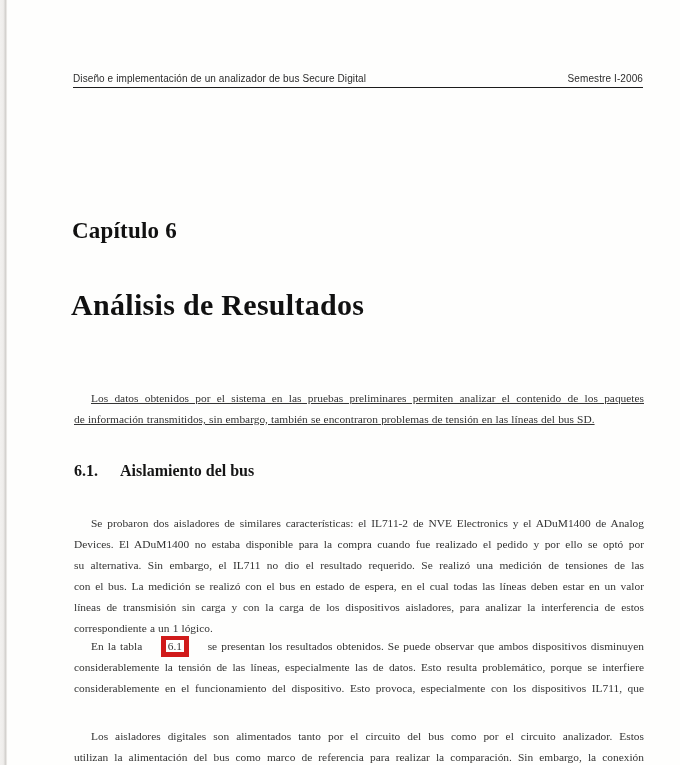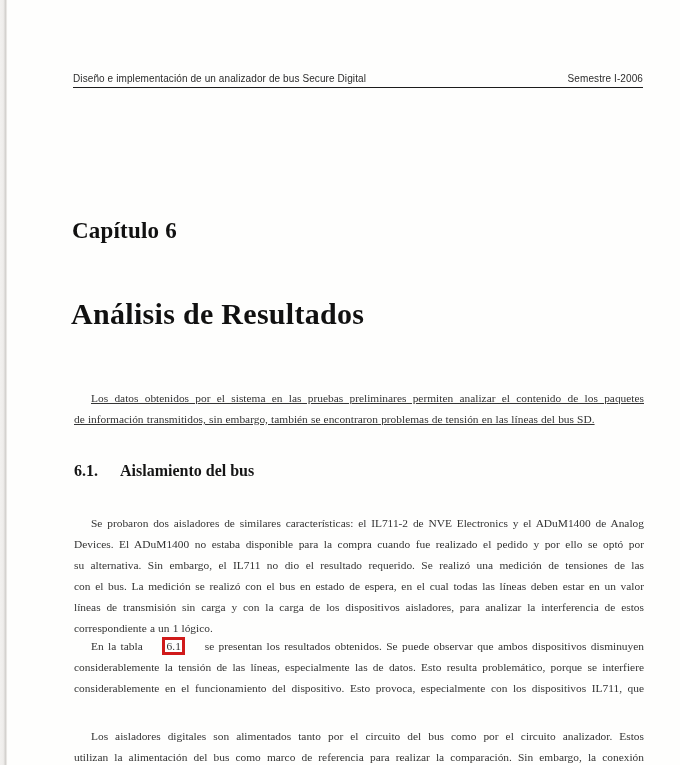--- a/index.html
+++ b/index.html
@@ -33,21 +33,21 @@
     border-top: 1.4px solid #1c1c1c;
   }
 
   
   .chapter-kicker {
     position: absolute; left: 64px; top: 218px;
     font-size: 23px; font-weight: bold; color: #111;
     letter-spacing: 0.2px;
   }
   .chapter-title {
-    position: absolute; left: 63px; top: 297px;
+    position: absolute; left: 63px; top: 288px;
     font-size: 30px; font-weight: bold; color: #111;
     letter-spacing: 0.3px;
   }
 
   
   .section-heading {
     position: absolute; left: 66px; top: 462px;
     font-size: 16px; font-weight: bold; color: #151515;
   }
   .section-heading .sec-num { display: inline-block; margin-right: 22px; }
@@ -61,21 +61,21 @@
   .line {
     height: 21px; line-height: 21px; overflow: hidden;
     text-align: justify; text-align-last: justify;
     word-spacing: 0.3px;
   }
   .line.indent { text-indent: 17px; }
   .line.lastline { text-align-last: left; }
 
   
   .ref-box {
-    border: 3px solid #a16207;
+    border: 5px solid #a16207;
     padding: 0 1.5px;
     margin: 0 15px;
     cursor: pointer;
   }
 </style>
 </head>
 <body>
 
 <div class="screen">
   <div class="page-edge"></div>

